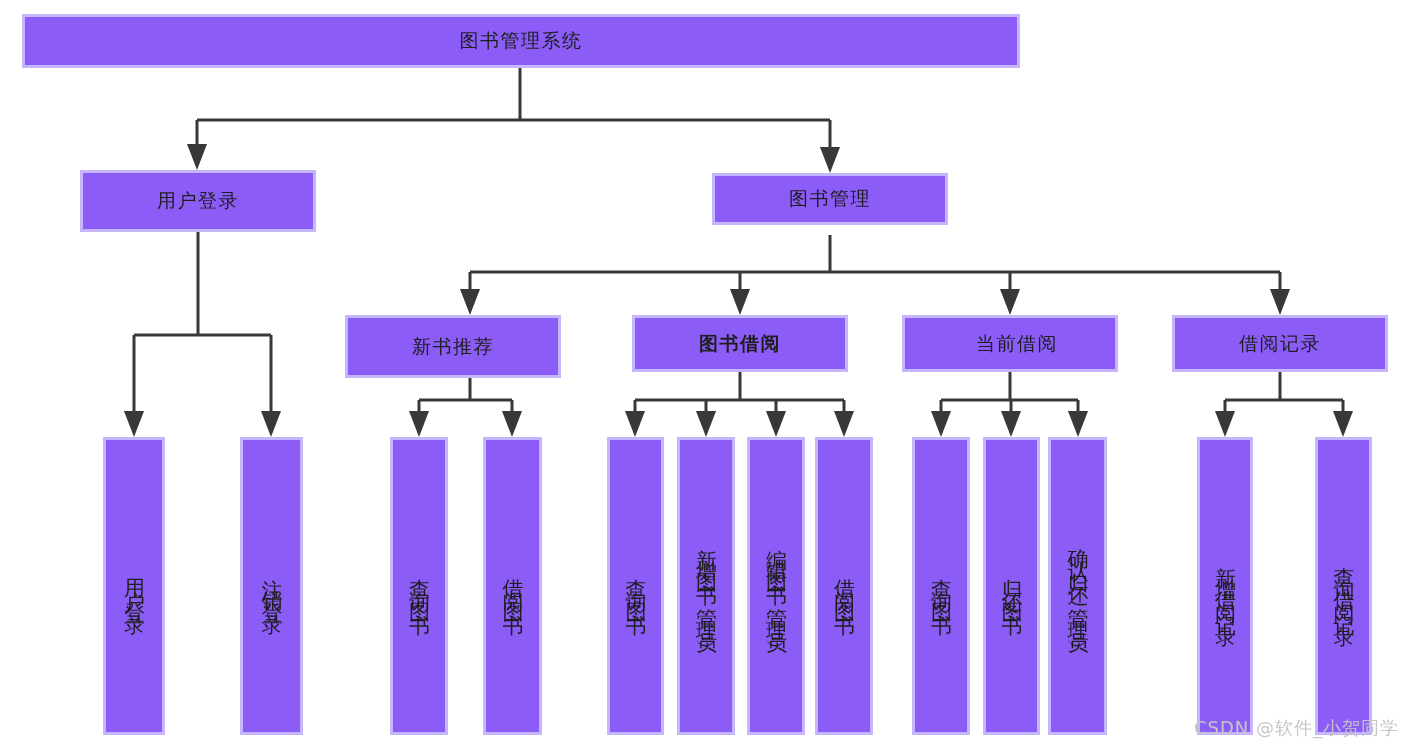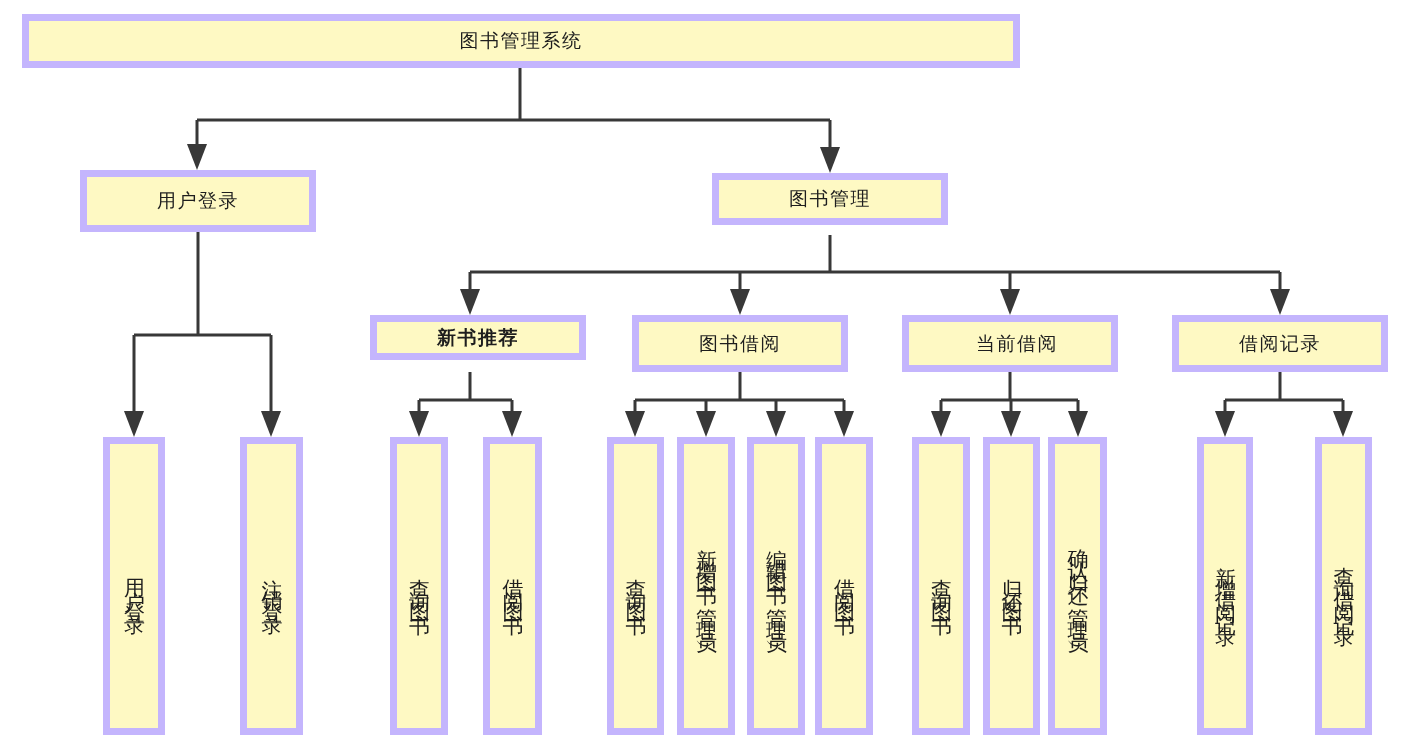--- a/index.html
+++ b/index.html
@@ -7,43 +7,43 @@
   body { font-family:"DejaVu Sans","Liberation Sans",sans-serif; }
   .canvas {
     position:relative;
     width:1405px; height:747px;
     background:#ffffff;
     overflow:hidden;
   }
   .connectors { position:absolute; left:0; top:0; z-index:1; }
   .node {
     position:absolute;
-    background:#fef9c3;
-    border:7px solid #c4b5fd;
+    background:#8b5cf6;
+    border:3px solid #c4b5fd;
     display:flex; align-items:center; justify-content:center;
     color:#1e1e1e;
     z-index:2;
   }
   .hnode { font-size:19px; letter-spacing:1.5px; }
   .vnode .vtext {
     writing-mode:vertical-rl;
     text-orientation:mixed;
     font-size:21px;
     letter-spacing:12px;
     line-height:1;
     white-space:nowrap;
   }
   
   .n-root          { left:22px;   top:14px;  width:998px; height:54px; }
   
   .n-user-login    { left:80px;   top:170px; width:236px; height:62px; }
   .n-book-mgmt     { left:712px;  top:173px; width:236px; height:52px; }
   
-  .n-new-book      { left:370px;  top:315px; width:216px; height:45px;font-weight:bold; }
-  .n-borrowing     { left:632px;  top:315px; width:216px; height:57px; }
+  .n-new-book      { left:345px;  top:315px; width:216px; height:63px; }
+  .n-borrowing     { left:632px;  top:315px; width:216px; height:57px;font-weight:bold; }
   .n-current       { left:902px;  top:315px; width:216px; height:57px;padding-left:14px; }
   .n-records       { left:1172px; top:315px; width:216px; height:57px;text-align:center; }
   
   .n-leaf-1  { left:103px;  top:437px; width:62px; height:298px; }
   .n-leaf-2  { left:240px;  top:437px; width:63px; height:298px; }
   .n-leaf-3  { left:390px;  top:437px; width:58px; height:298px; }
   .n-leaf-4  { left:483px;  top:437px; width:59px; height:298px; }
   .n-leaf-5  { left:607px;  top:437px; width:57px; height:298px; }
   .n-leaf-6  { left:677px;  top:437px; width:58px; height:298px; }
   .n-leaf-7  { left:747px;  top:437px; width:58px; height:298px; }
@@ -161,13 +161,14 @@
     <span class="vtext">确认归还（管理员）</span>
   </div>
 
   <div class="node vnode n-leaf-12">
     <span class="vtext">新增借阅记录</span>
   </div>
   <div class="node vnode n-leaf-13">
     <span class="vtext">查询借阅记录</span>
   </div>
 
+  <div class="watermark">CSDN @软件_小贺同学</div>
 </div>
 
 </body></html>

